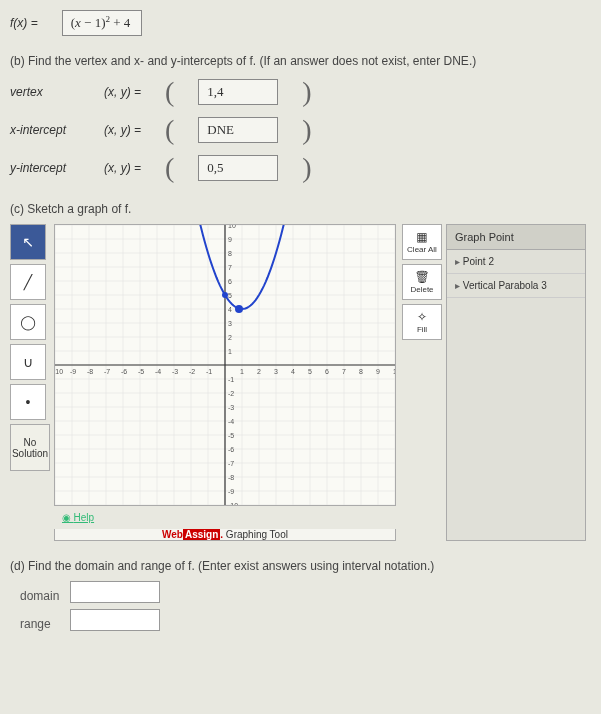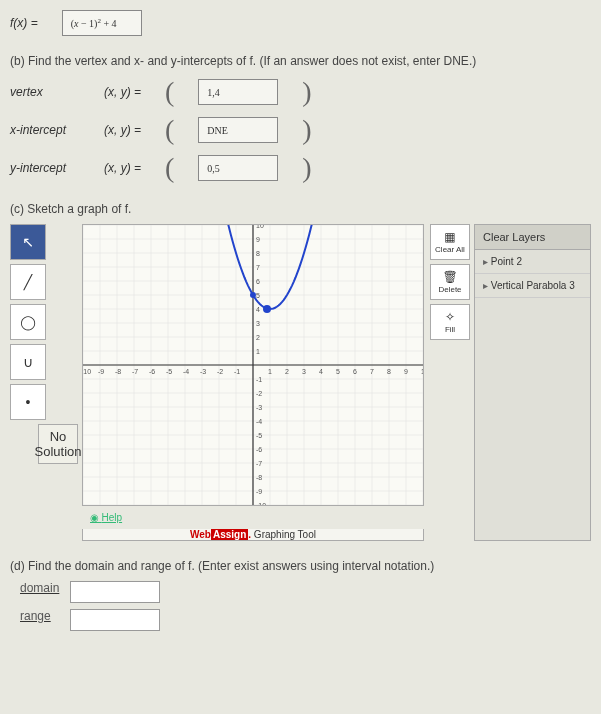--- a/index.html
+++ b/index.html
@@ -1,43 +1,43 @@
 <!DOCTYPE html>
 <html><head>
 <meta charset="utf-8">
 <style>
 * { box-sizing: border-box; margin: 0; padding: 0; }
 body { font-family: Arial, sans-serif; font-size: 12px; background: #e8e8e0; color: #333; padding: 10px; width: 601px; }
 .section { margin-bottom: 18px; }
 .prompt { margin-bottom: 8px; color: #444; }
 .eq-line { display: flex; align-items: center; gap: 24px; margin-bottom: 6px; }
 .eq-left { font-style: italic; min-width: 70px; }
-.input-box { border: 1px solid #888; padding: 4px 8px; background: #f5f5f0; font-family: serif; font-size: 10px; min-width: 80px; height: 26px; display: inline-flex; align-items: center; }
+.input-box { border: 1px solid #888; padding: 4px 8px; background: #f5f5f0; font-family: serif; font-size: 13px; min-width: 80px; height: 26px; display: inline-flex; align-items: center; }
 .input-box.ans { border: 1px solid #888; }
 .paren { font-size: 28px; color: #666; font-family: serif; }
 .sup { font-size: 0.7em; vertical-align: super; }
 .graph-area { display: flex; gap: 4px; }
 .toolbar { display: flex; flex-direction: column; gap: 4px; }
 .tool-btn { width: 36px; height: 36px; border: 1px solid #aaa; background: #fff; display: flex; align-items: center; justify-content: center; font-size: 14px; cursor: pointer; }
 .tool-btn.active { background: #3b5998; color: #fff; }
-.tool-btn.text { width: 40px; height: 40px; font-size: 13px; text-align: center; background: #f0f0e8; margin-left: 28px; }
+.tool-btn.text { width: 40px; height: 47px; font-size: 10px; text-align: center; background: #f0f0e8; }
 .graph-container { position: relative; background: #fff; border: 1px solid #aaa; }
 .graph-svg { display: block; }
 .side-tools { display: flex; flex-direction: column; gap: 4px; padding-left: 2px; }
 .side-btn { width: 40px; height: 36px; border: 1px solid #aaa; background: #fff; font-size: 8px; text-align: center; display: flex; flex-direction: column; align-items: center; justify-content: center; cursor: pointer; gap: 1px; }
 .side-btn .icn { font-size: 12px; }
 .layers-panel { background: #e0e0d8; border: 1px solid #aaa; width: 140px; }
 .layers-header { background: #d0d0c8; padding: 6px 8px; font-size: 11px; border-bottom: 1px solid #aaa; }
 .layer-item { padding: 6px 8px; font-size: 10px; border-bottom: 1px solid #ccc; cursor: pointer; }
 .layer-item::before { content: "▸ "; color: #666; }
 .graph-footer { text-align: center; padding: 0; font-size: 10px; background: #f5f5f0; border: 1px solid #aaa; border-top: none; }
 .graph-footer .wa { color: #c00; font-weight: bold; }
 .help-link { color: #3b7; font-size: 10px; text-decoration: underline; padding: 4px; display: inline-block; }
 .small-input { border: 1px solid #999; background: #fff; width: 90px; height: 22px; padding: 2px 4px; }
-.dr-row { display: flex; align-items: flex-start; margin: 6px 0 6px 10px; text-decoration: underline; }
+.dr-row { display: flex; align-items: flex-end; margin: 6px 0 6px 10px; }
 .dr-label { min-width: 50px; color: #555; }
 </style>
 </head>
 <body>
 
 <div class="section">
   <div class="eq-line">
     <span style="font-style:italic;">f(x) =</span>
     <span class="input-box ans">
       <span style="font-family:serif;">(<i>x</i> − 1)<span class="sup">2</span> + 4</span>
@@ -214,21 +214,21 @@
           <span class="icn">🗑</span>
           <span>Delete</span>
         </div>
       <div class="side-btn">
           <span class="icn">✧</span>
           <span>Fill</span>
         </div>
     </div>
 
     <div class="layers-panel">
-      <div class="layers-header">Clear Layers</div>
+      <div class="layers-header">Graph Point</div>
       <div class="layer-item">Point 2</div>
       <div class="layer-item">Vertical Parabola 3</div>
     </div>
 
   </div>
 </div>
 
 <div class="section">
   <div class="prompt">(d) Find the domain and range of f. (Enter exist answers using interval notation.)</div>
   <div class="dr-row">

